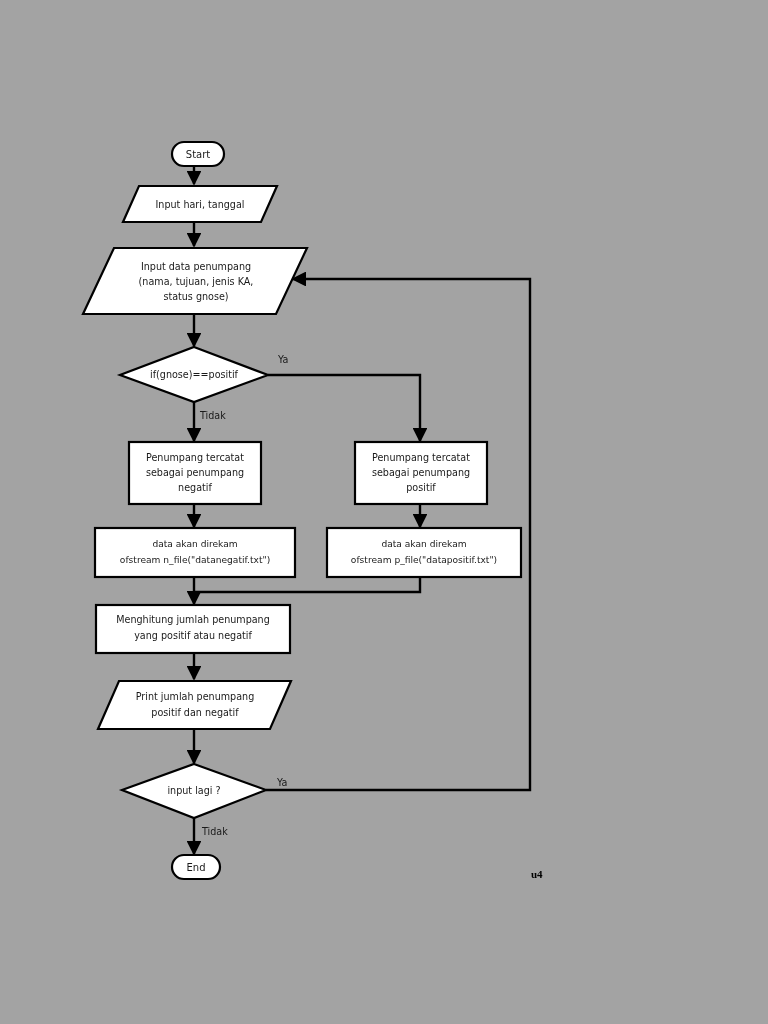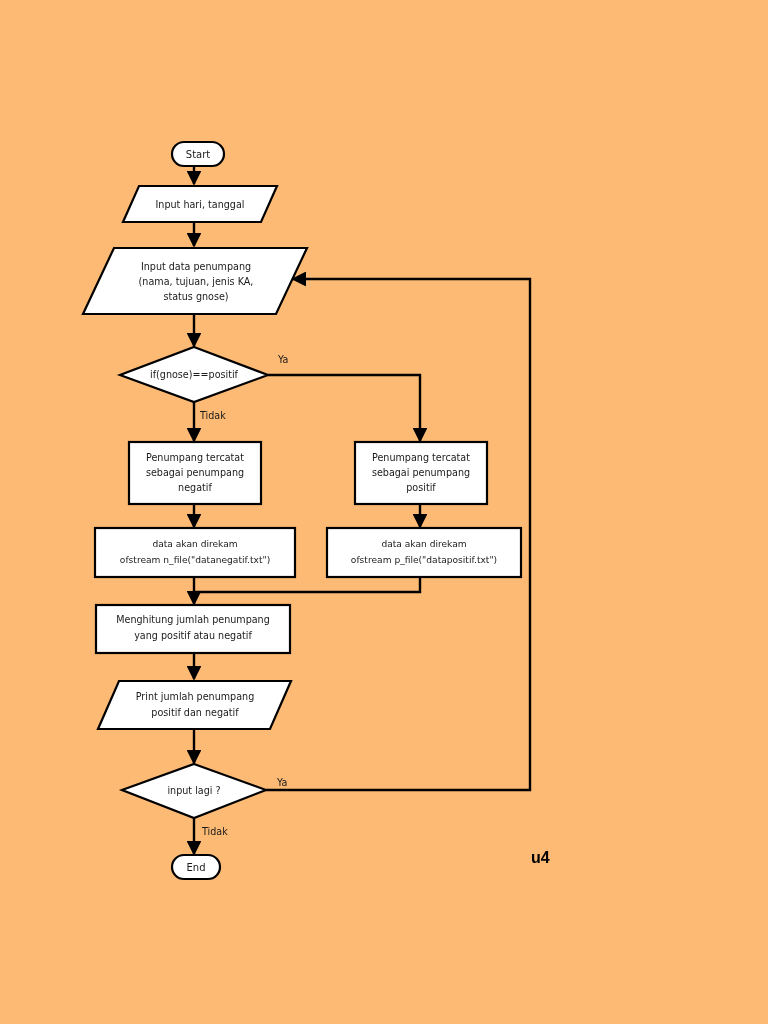--- a/index.html
+++ b/index.html
@@ -10,21 +10,21 @@
   body {
     width: 768px;
     height: 1024px;
     font-family: "DejaVu Sans", sans-serif;
     overflow: hidden;
   }
   #page {
     position: relative;
     width: 768px;
     height: 1024px;
-    background: #fdba74;
+    background: #a3a3a3;
   }
   #flowchart-svg {
     position: absolute;
     left: 0;
     top: 0;
     display: block;
   }
   .shape-outline {
     fill: #ffffff;
     stroke: #000000;
@@ -66,26 +66,26 @@
   }
   .edge-label {
     font-family: "DejaVu Sans", sans-serif;
     font-size: 9.6px;
     fill: #1a1a1a;
     text-anchor: start;
     dominant-baseline: middle;
   }
   .corner-label {
     position: absolute;
-    font-family: Liberation Sans, sans-serif;
-    font-size: 16px;
+    font-family: Liberation Serif, serif;
+    font-size: 11px;
     font-weight: bold;
     color: #000000;
     left: 531px;
-    top: 849px;
+    top: 868px;
     letter-spacing: 0px;
   }
 </style>
 </head>
 <body>
 
 <div id="page">
 
   <svg id="flowchart-svg" width="768" height="1024" viewBox="0 0 768 1024">
 

